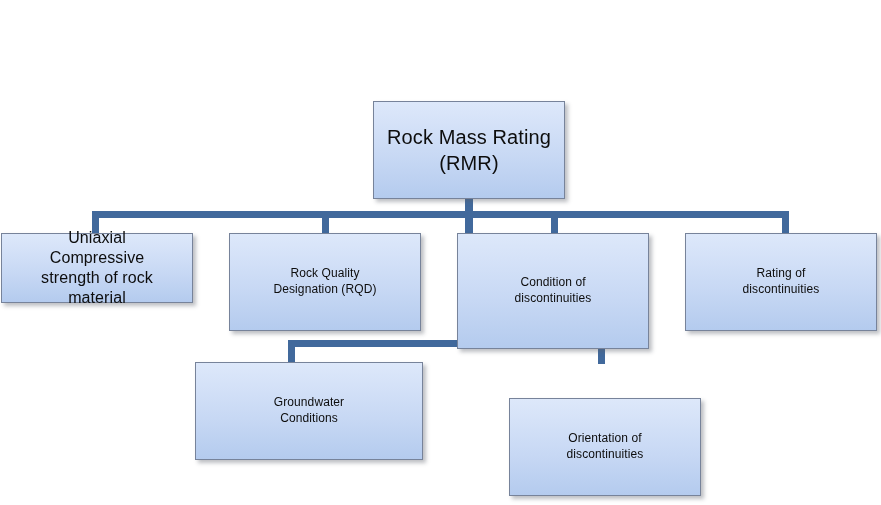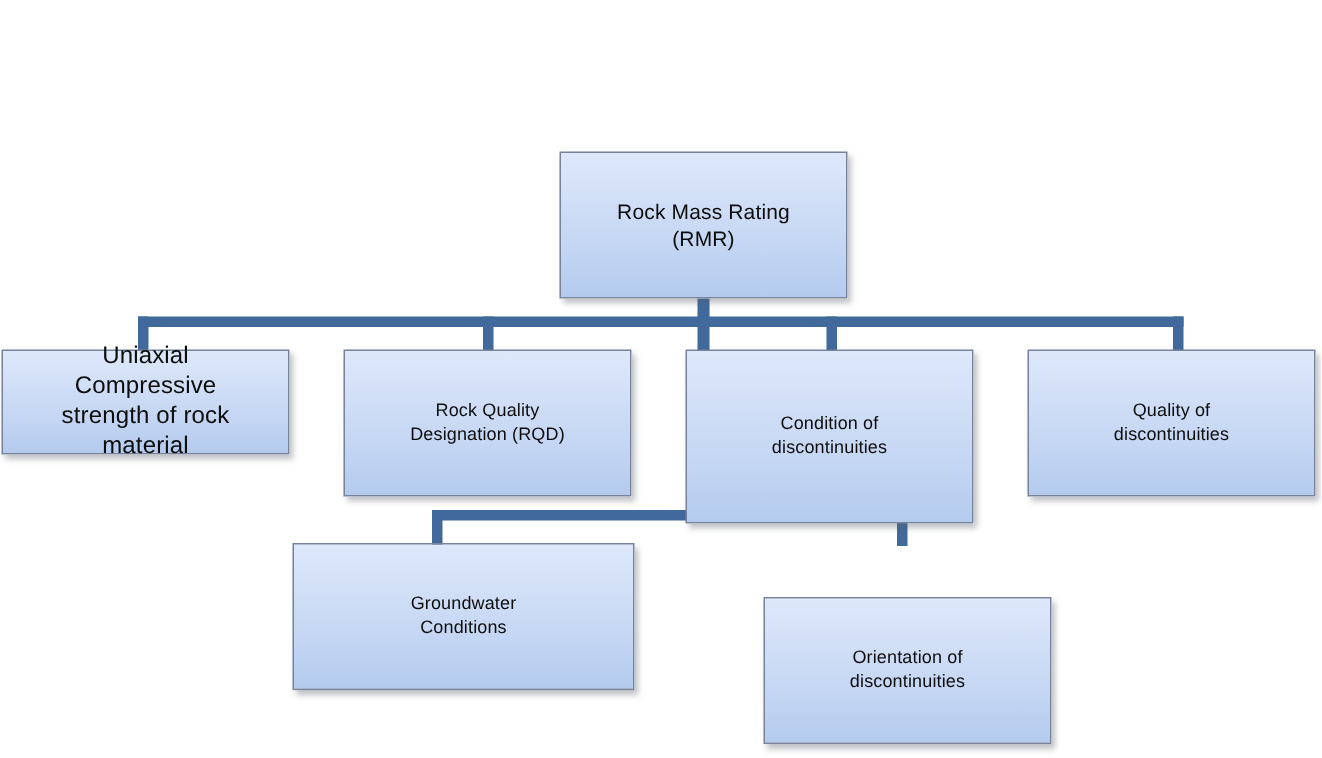--- a/index.html
+++ b/index.html
@@ -53,21 +53,21 @@
     color: #0d0d0d;
     font-size: 12px;
     line-height: 1.30;
     letter-spacing: 0.1px;
     white-space: pre-line;
     font-family: "Liberation Sans", sans-serif;
   }
 
   
   #node-rmr            { left: 373px; top: 101px; width: 192px; height: 98px; }
-  #node-rmr .node-label { font-size: 14px; }
+  #node-rmr .node-label { font-size: 20px; }
 
   #node-uniaxial       { left: 1px;   top: 233px; width: 192px; height: 70px; }
   #node-uniaxial .node-label { font-size: 16px; line-height: 1.26; }
 
   #node-rqd            { left: 229px; top: 233px; width: 192px; height: 98px; }
   #node-condition      { left: 457px; top: 233px; width: 192px; height: 116px; }
   #node-spacing        { left: 685px; top: 233px; width: 192px; height: 98px; }
 
   #node-groundwater    { left: 195px; top: 362px; width: 228px; height: 98px; }
   #node-orientation    { left: 509px; top: 362px; width: 192px; height: 98px; margin-top: 36px; }
@@ -116,21 +116,21 @@
     <span class="node-label">Rock Quality
 Designation (RQD)</span>
   </div>
 
   <div class="node" id="node-condition">
     <span class="node-label">Condition of
 discontinuities</span>
   </div>
 
   <div class="node" id="node-spacing">
-    <span class="node-label">Quality of
+    <span class="node-label">Rating of
 discontinuities</span>
   </div>
 
   <div class="node" id="node-groundwater">
     <span class="node-label">Groundwater
 Conditions</span>
   </div>
 
   <div class="node" id="node-orientation">
     <span class="node-label">Orientation of

